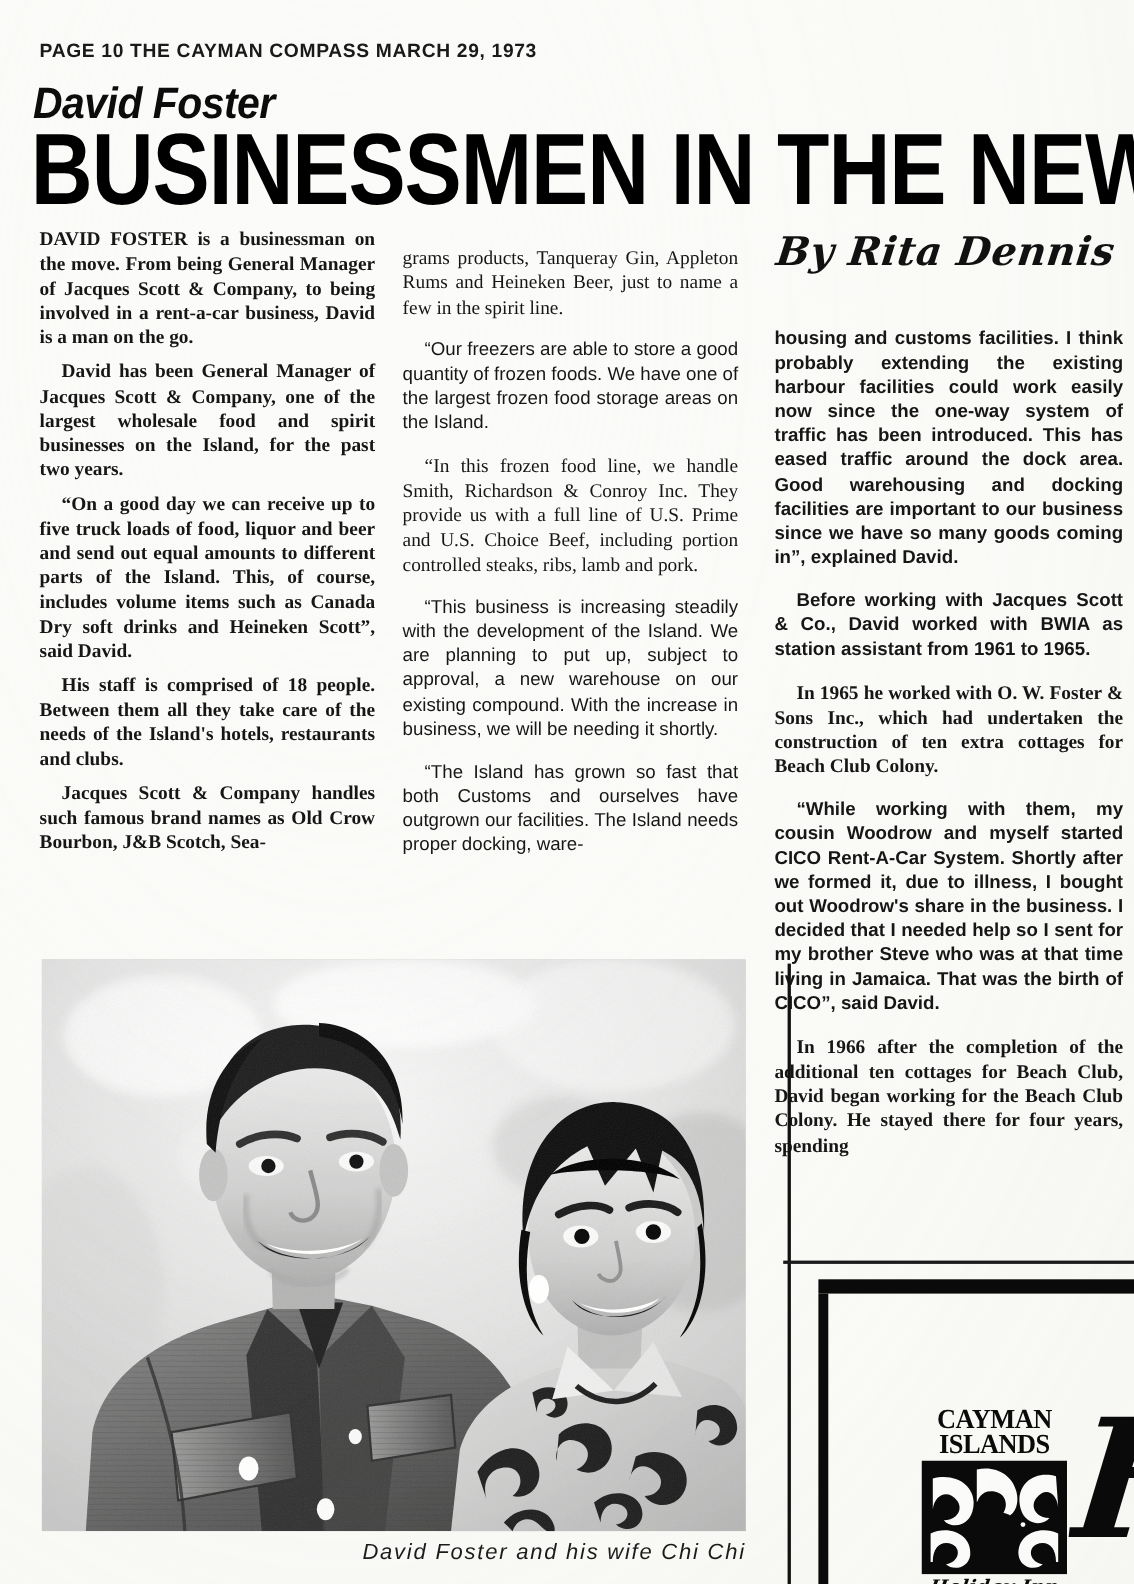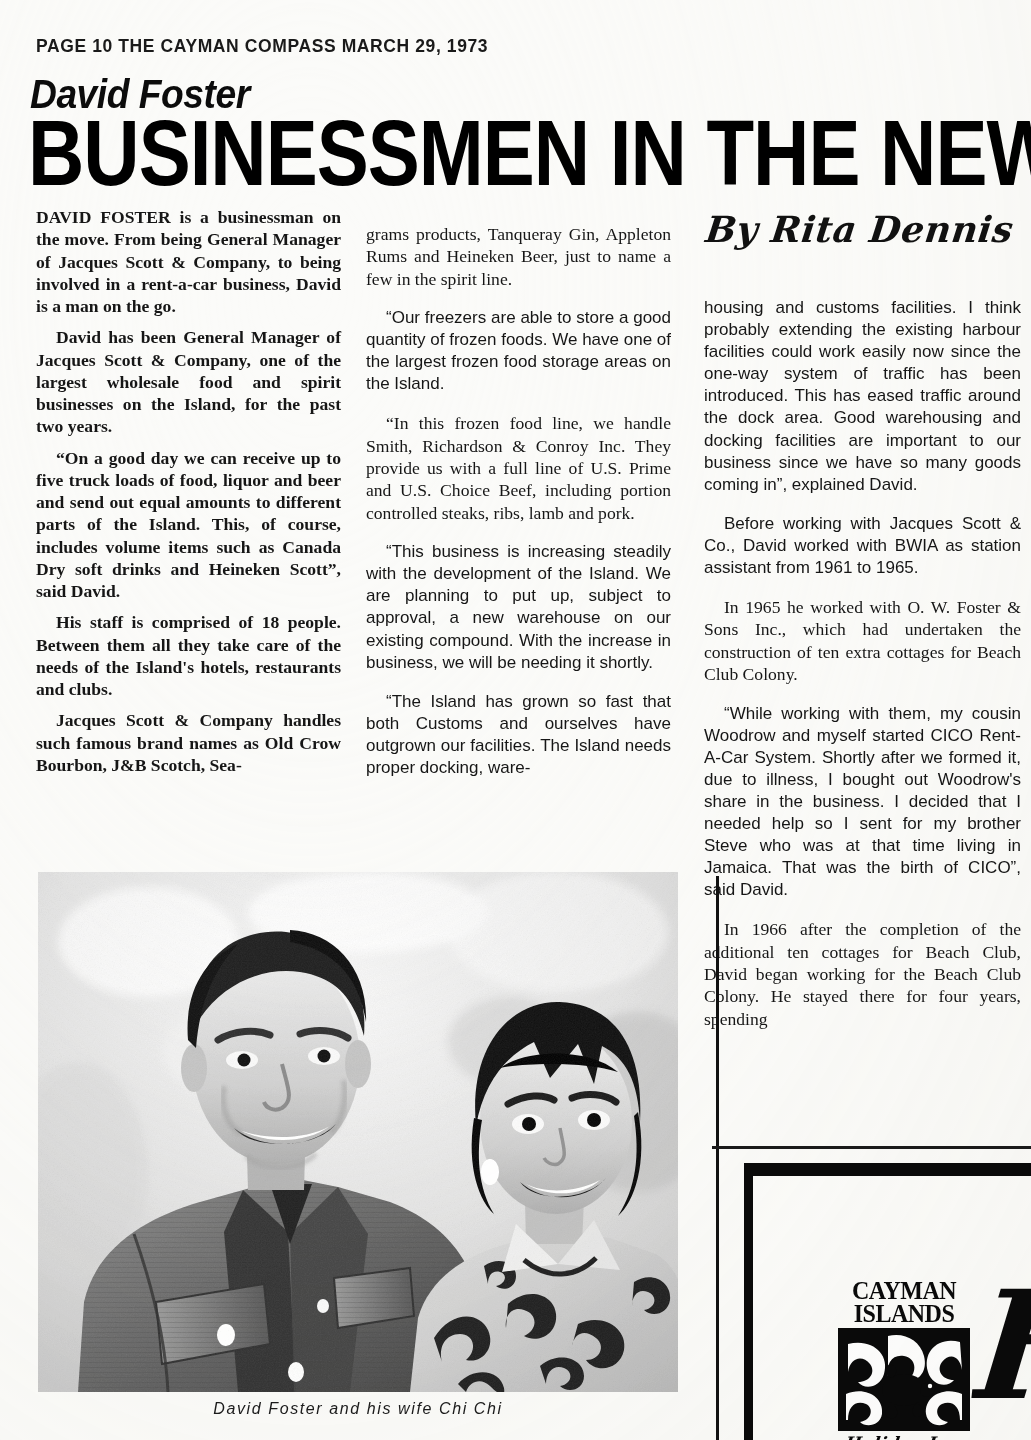--- a/index.html
+++ b/index.html
@@ -105,21 +105,21 @@
     hyphens: manual;
   }
   .col p.lead { text-indent: 0; }
 
   #col1 { left: 36px;  top: 206px; width: 305px; }
   #col2 { left: 366px; top: 206px; width: 305px; }
   #col3 { left: 704px; top: 280px; width: 317px; }
 
   #col1 { font-family: "Liberation Serif", "DejaVu Serif", serif; font-weight: bold; }
   #col2 { font-family: "Liberation Sans", "DejaVu Sans", sans-serif; font-size: 17px; line-height: 1.3; }
-  #col3 { font-family: "Liberation Sans", "DejaVu Sans", sans-serif; font-size: 17px; line-height: 1.3; }
+  #col3 { font-family: "Liberation Sans", "DejaVu Sans", sans-serif; font-size: 17px; line-height: 1.3; font-weight: bold; }
   #col2 p, #col3 p { margin-bottom: 11px; margin-top: 17px; }
 
   
   .serif-par {
     font-family: "Liberation Serif", "DejaVu Serif", serif !important;
     font-size: 17.6px !important;
     line-height: 1.27 !important;
   }
 
   
@@ -133,24 +133,24 @@
     background: #cfcfcf;
     filter: grayscale(100%) contrast(112%);
   }
   .photo svg { display: block; width: 100%; height: 100%; }
 
   .caption {
     position: absolute;
     left: 38px;
     top: 1400px;
     width: 640px;
-    text-align: center;
+    text-align: right;
     font-family: "Liberation Sans", "DejaVu Sans", sans-serif;
     font-style: italic;
-    font-size: 16px;
+    font-size: 20px;
     letter-spacing: 1.6px;
     color: #1b1b1b;
   }
 
   
   .vrule {
     position: absolute;
     left: 716px;
     top: 876px;
     width: 3px;

